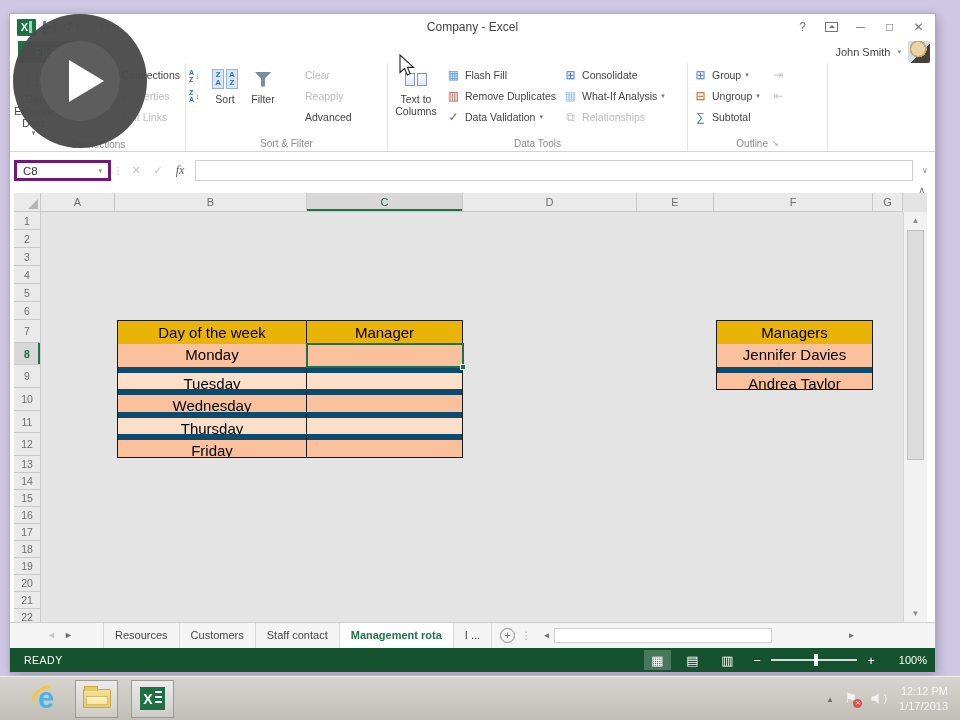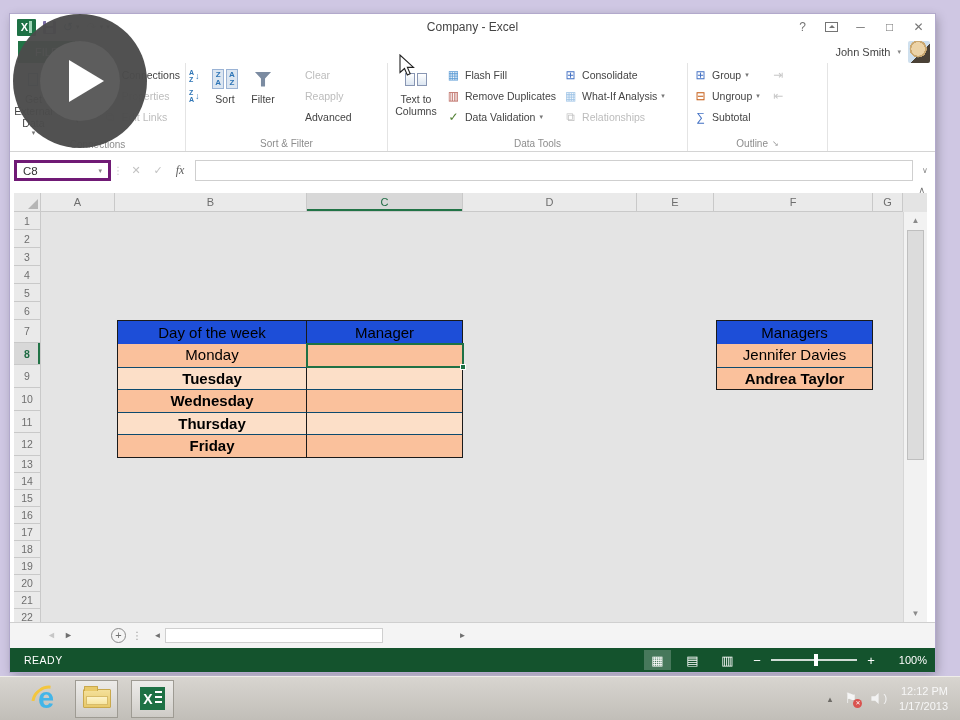--- a/index.html
+++ b/index.html
@@ -90,24 +90,24 @@
 .rhead.sel{background:#d8d8d8;color:#1e6b43;box-shadow:inset -2px 0 0 #217346;font-weight:bold;}
 .canvas{position:absolute;left:27px;top:19px;right:24px;bottom:0;overflow:hidden;}
 .vscroll{position:absolute;right:0;top:19px;width:24px;bottom:0;background:#f2f2f2;border-left:1px solid #d6d6d6;}
 .vs-up,.vs-dn{position:absolute;left:0;width:100%;height:17px;text-align:center;font-size:8px;color:#8a8a8a;line-height:17px;}
 .vs-up{top:0;}.vs-dn{bottom:0;}
 .vs-thumb{position:absolute;left:3px;right:3px;top:18px;height:230px;background:#dcdcdc;border:1px solid #bfbfbf;}
 
 
 .xtable{position:absolute;border:1px solid #1a1a1a;font-size:15px;color:#000;}
 .trow{display:flex;}
-.trow + .trow .tcell{border-top:1px solid #0c4a6e;font-weight:bold;}
+.trow + .trow .tcell{border-top:6px solid #0c4a6e;}
 .tcell{border-right:1px solid #1a1a1a;height:22.6px;line-height:22px;text-align:center;overflow:hidden;}
 .tcell.last{border-right:none;}
-.thead .tcell{height:23px;line-height:23px;background:#1d4ed8;}
+.thead .tcell{height:23px;line-height:23px;background:#eab308;}
 .rota{left:76px;top:108px;width:346px;}
 .rota .c1{width:189px;}
 .rota .c2{width:156px;flex:1;}
 .mgrs{left:675px;top:108px;width:157px;}
 .mgrs .c1{width:100%;}
 .peach .tcell{background:#fac19c;}
 .peach-light .tcell{background:#fcdfc8;}
 .sel-cell{position:absolute;left:188px;top:22px;width:158px;height:25px;border:2px solid #1e7145;}
 .sel-cell .handle{position:absolute;right:-4px;bottom:-4px;width:6px;height:6px;background:#1e7145;border:1px solid #fff;}
 
@@ -476,20 +476,27 @@
         <span class="vs-up">▲</span>
         <span class="vs-thumb"></span>
         <span class="vs-dn">▼</span>
       </div>
     </div>
 
     <div class="stabsrow">
       <span class="snav dis">◄</span>
       <span class="snav">►</span>
       <span class="stab-spacer"></span>
+      <div style="display:flex;">
+          <div class="stab">Resources</div>
+          <div class="stab">Customers</div>
+          <div class="stab">Staff contact</div>
+          <div class="stab active">Management rota</div>
+          <div class="stab">I ...</div>
+        </div>
       <span class="newsheet">+</span>
       <span class="tabdots">⋮</span>
       <div class="hscroll">
         <span class="hs-btn">◄</span>
         <span class="hs-track"></span>
         <span class="hs-btn hs-right">►</span>
       </div>
     </div>
 
     <div class="status">

